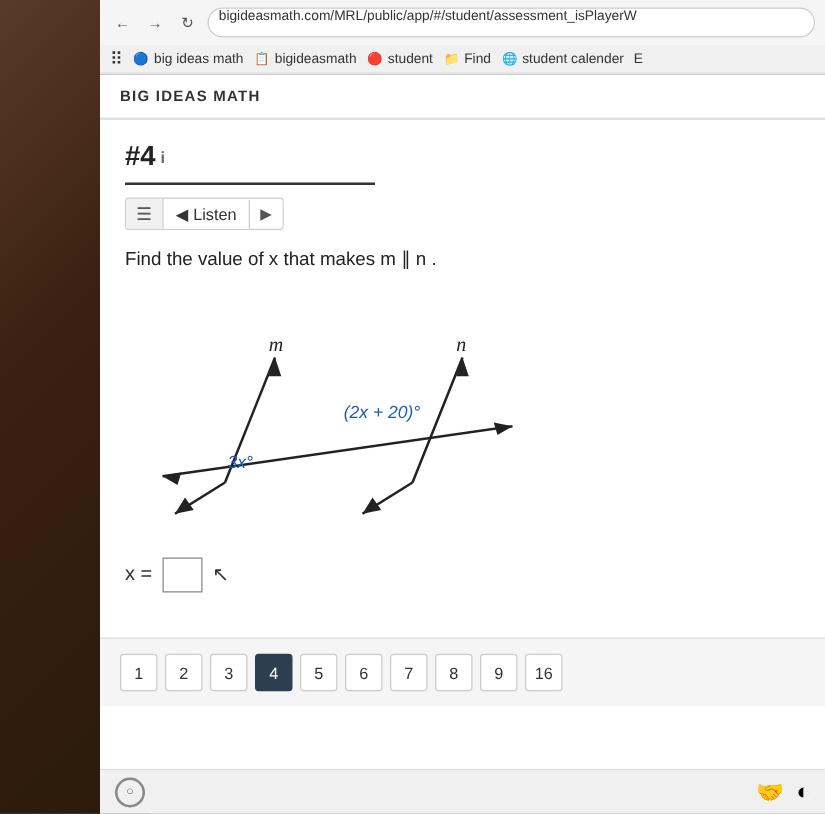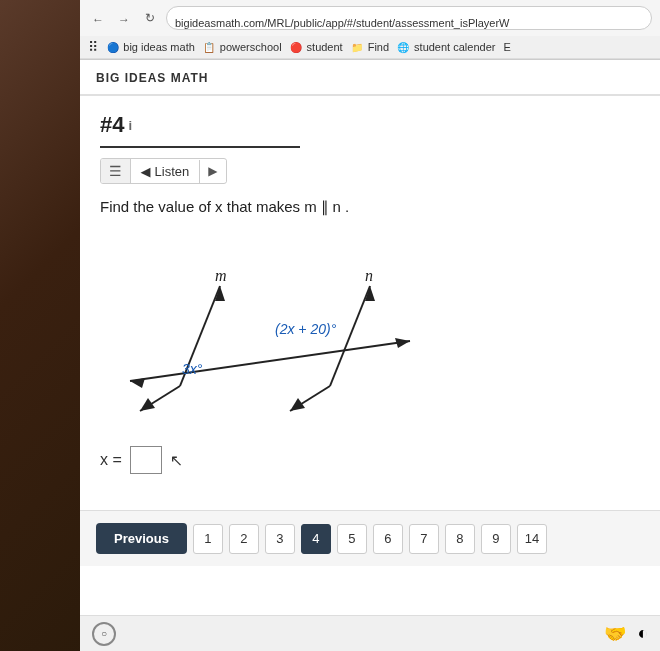--- a/index.html
+++ b/index.html
@@ -56,21 +56,21 @@
       background: none; border: none;
     }
 
     .address-bar {
       flex: 1;
       height: 24px;
       background: white;
       border: 1px solid #ccc;
       border-radius: 12px;
       display: flex;
-      align-items: flex-end;
+      align-items: flex-start;
       padding: 0 8px;
       font-size: 11px;
       color: #333;
       overflow: hidden;
     }
 
     .bookmarks-bar {
       display: flex;
       align-items: center;
       padding: 3px 8px;
@@ -305,21 +305,21 @@
     <div class="bookmarks-bar">
       <div class="bookmark-item">
         <span style="font-size:14px;">⠿</span>
       </div>
       <div class="bookmark-item">
         <span class="bookmark-icon">🔵</span>
         <span>big ideas math</span>
       </div>
       <div class="bookmark-item">
         <span class="bookmark-icon">📋</span>
-        <span>powerschool</span>
+        <span>bigideasmath</span>
       </div>
       <div class="bookmark-item">
         <span class="bookmark-icon">🔴</span>
         <span>student</span>
       </div>
       <div class="bookmark-item">
         <span class="bookmark-icon">📁</span>
         <span>Find</span>
       </div>
       <div class="bookmark-item">
@@ -393,31 +393,30 @@
 
       <div class="answer-area">
         <span>x =</span>
         <input class="answer-input" type="text" placeholder="" style="">
         <span style="font-size:16px;">↖</span>
       </div>
 
     </div>
 
     <div class="nav-bar">
-      <button class="prev-btn">Previous</button>
       <div class="page-btn">1</div>
       <div class="page-btn">2</div>
       <div class="page-btn">3</div>
       <div class="page-btn active">4</div>
       <div class="page-btn">5</div>
       <div class="page-btn">6</div>
       <div class="page-btn">7</div>
       <div class="page-btn">8</div>
       <div class="page-btn">9</div>
-      <div class="page-btn">14</div>
+      <div class="page-btn">16</div>
     </div>
 
   </div>
 
   <div class="browser-bottom">
     <div class="bottom-circle">○</div>
     <div class="bottom-icons">
       <span style="font-size:18px;">🤝</span>
       <span style="font-size:18px;">◐</span>
     </div>

